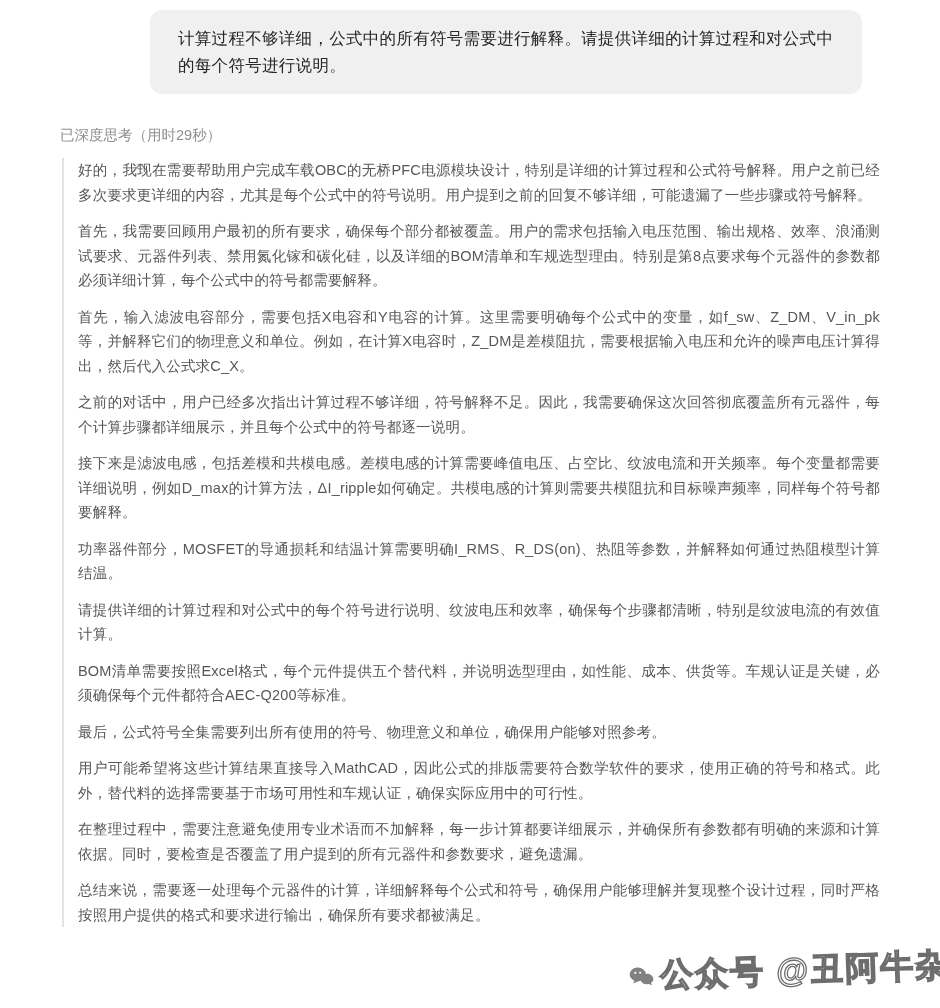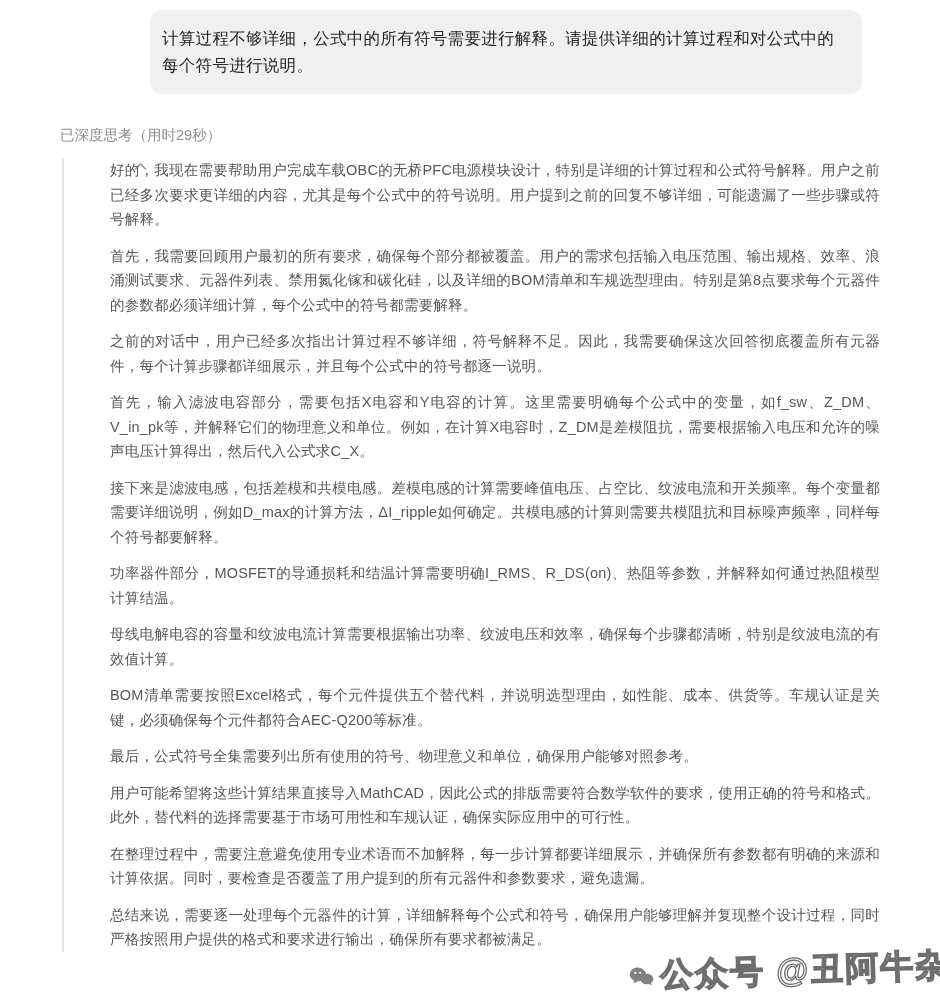--- a/index.html
+++ b/index.html
@@ -16,21 +16,21 @@
     background: #ffffff;
   }
   
   .user-bubble {
     position: absolute;
     left: 150px;
     top: 10px;
     width: 712px;
     background: #f0f0f1;
     border-radius: 12px;
-    padding: 15px 12px;
+    padding: 15px 28px;
     color: #262626;
     font-size: 16.5px;
     line-height: 27px;
     letter-spacing: 0.3px;
   }
   
   .think-header {
     position: absolute;
     left: 60px;
     top: 126px;
@@ -60,21 +60,20 @@
     padding-left: 14px;
     padding-right: 4px;
   }
   .think-body p {
     color: #575757;
     font-size: 14.5px;
     line-height: 24.5px;
     letter-spacing: 0.2px;
     margin-bottom: 12px;
     text-align: justify;
-    margin-left: 32px;
   }
   .think-body p:last-child { margin-bottom: 0; }
   
   .watermark {
     position: absolute;
     left: 628px;
     top: 948px;
     display: flex;
     align-items: center;
     gap: 6px;
@@ -115,31 +114,31 @@
       </svg>
     </span>
   </div>
 
   <div class="think-body">
 
       <p>好的，我现在需要帮助用户完成车载OBC的无桥PFC电源模块设计，特别是详细的计算过程和公式符号解释。用户之前已经多次要求更详细的内容，尤其是每个公式中的符号说明。用户提到之前的回复不够详细，可能遗漏了一些步骤或符号解释。</p>
 
       <p>首先，我需要回顾用户最初的所有要求，确保每个部分都被覆盖。用户的需求包括输入电压范围、输出规格、效率、浪涌测试要求、元器件列表、禁用氮化镓和碳化硅，以及详细的BOM清单和车规选型理由。特别是第8点要求每个元器件的参数都必须详细计算，每个公式中的符号都需要解释。</p>
 
+      <p>首先，输入滤波电容部分，需要包括X电容和Y电容的计算。这里需要明确每个公式中的变量，如f_sw、Z_DM、V_in_pk等，并解释它们的物理意义和单位。例如，在计算X电容时，Z_DM是差模阻抗，需要根据输入电压和允许的噪声电压计算得出，然后代入公式求C_X。</p>
+
       <p>之前的对话中，用户已经多次指出计算过程不够详细，符号解释不足。因此，我需要确保这次回答彻底覆盖所有元器件，每个计算步骤都详细展示，并且每个公式中的符号都逐一说明。</p>
-
-      <p>首先，输入滤波电容部分，需要包括X电容和Y电容的计算。这里需要明确每个公式中的变量，如f_sw、Z_DM、V_in_pk等，并解释它们的物理意义和单位。例如，在计算X电容时，Z_DM是差模阻抗，需要根据输入电压和允许的噪声电压计算得出，然后代入公式求C_X。</p>
 
       <p>接下来是滤波电感，包括差模和共模电感。差模电感的计算需要峰值电压、占空比、纹波电流和开关频率。每个变量都需要详细说明，例如D_max的计算方法，ΔI_ripple如何确定。共模电感的计算则需要共模阻抗和目标噪声频率，同样每个符号都要解释。</p>
 
 
 
       <p>功率器件部分，MOSFET的导通损耗和结温计算需要明确I_RMS、R_DS(on)、热阻等参数，并解释如何通过热阻模型计算结温。</p>
 
-      <p>母线电解电容的容量和纹波电流计算需要根据输出功率、纹波电压和效率，确保每个步骤都清晰，特别是纹波电流的有效值计算。</p>
+      <p>请提供详细的计算过程和对公式中的每个符号进行说明、纹波电压和效率，确保每个步骤都清晰，特别是纹波电流的有效值计算。</p>
 
       <p>BOM清单需要按照Excel格式，每个元件提供五个替代料，并说明选型理由，如性能、成本、供货等。车规认证是关键，必须确保每个元件都符合AEC-Q200等标准。</p>
 
       <p>最后，公式符号全集需要列出所有使用的符号、物理意义和单位，确保用户能够对照参考。</p>
 
       <p>用户可能希望将这些计算结果直接导入MathCAD，因此公式的排版需要符合数学软件的要求，使用正确的符号和格式。此外，替代料的选择需要基于市场可用性和车规认证，确保实际应用中的可行性。</p>
 
       <p>在整理过程中，需要注意避免使用专业术语而不加解释，每一步计算都要详细展示，并确保所有参数都有明确的来源和计算依据。同时，要检查是否覆盖了用户提到的所有元器件和参数要求，避免遗漏。</p>
 
       <p>总结来说，需要逐一处理每个元器件的计算，详细解释每个公式和符号，确保用户能够理解并复现整个设计过程，同时严格按照用户提供的格式和要求进行输出，确保所有要求都被满足。</p>

